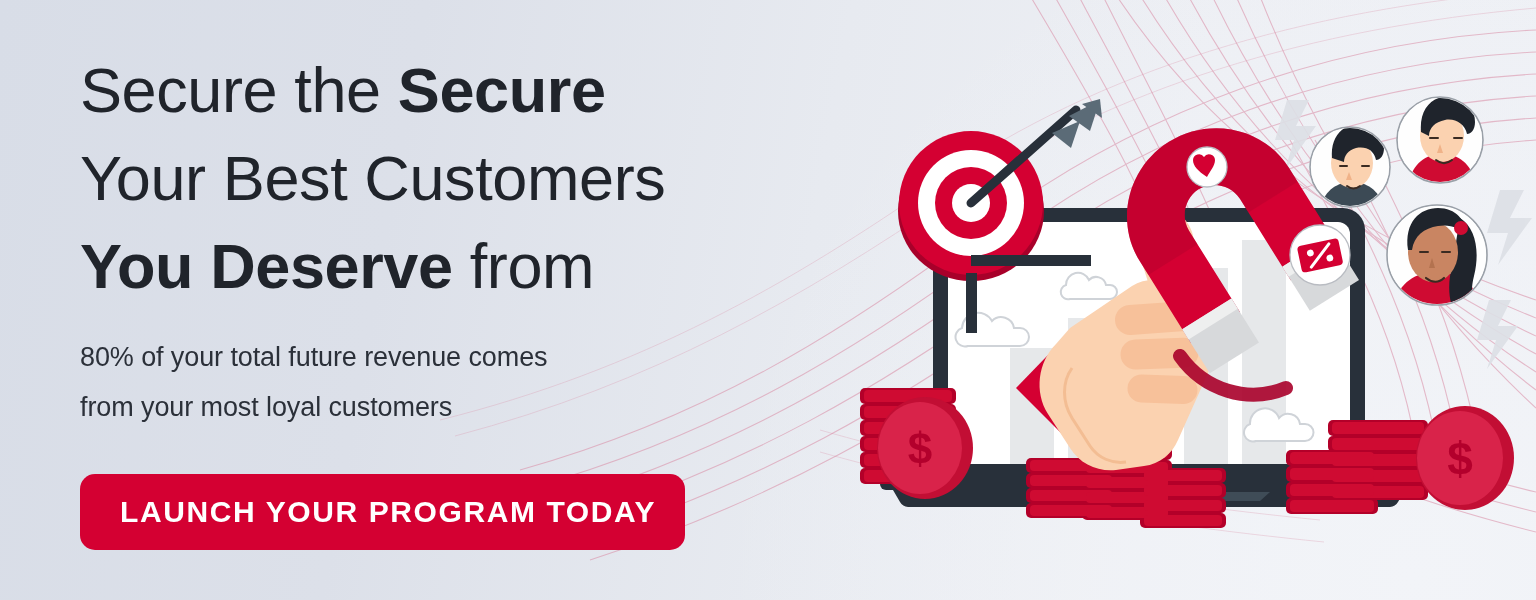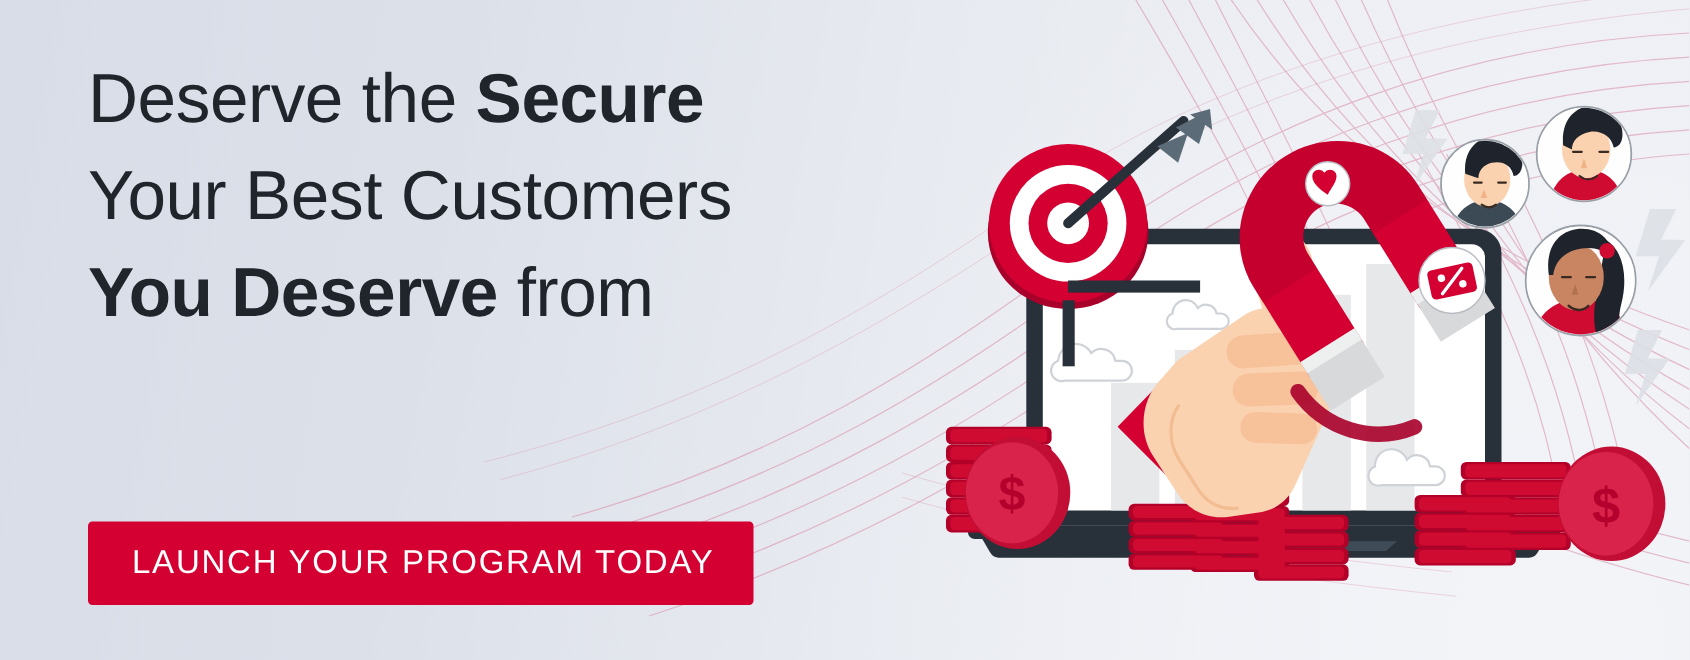--- a/index.html
+++ b/index.html
@@ -25,24 +25,24 @@
     margin:0;color:#20242b;font-size:63px;line-height:88px;
     font-weight:400;letter-spacing:-0.4px;white-space:nowrap;
   }
   .headline b{font-weight:700;}
   .subhead{
     margin:0;padding-top:22px;color:#2b3039;
     font-size:27px;line-height:50px;font-weight:400;letter-spacing:-0.1px;
   }
   .cta{
     position:absolute;left:80px;top:474px;
-    width:605px;height:76px;border:0;border-radius:4px;
+    width:605px;height:76px;border:0;border-radius:15px;
     background:#d40032;color:#ffffff;
     font-family:"Liberation Sans","DejaVu Sans",sans-serif;
-    font-size:30px;letter-spacing:1.6px;font-weight:400;
+    font-size:30px;letter-spacing:1.6px;font-weight:700;
     cursor:pointer;display:flex;align-items:center;
     padding:0 0 0 40px;box-sizing:border-box;
   }
 
   
   .art{position:absolute;left:820px;top:0;width:716px;height:600px;}
   .art svg{display:block;}
 </style>
 </head>
 <body>
@@ -95,23 +95,27 @@
 
   <svg class="bg-bolts" width="1536" height="600" viewBox="0 0 1536 600" fill="none">
     <g fill="#dde0e6" opacity="0.9">
       <path d="M1287 100 l22 0 -13 26 20 0 -31 44 9 -30 -19 0z"></path>
       <path d="M1500 190 l24 0 -14 28 22 0 -34 47 10 -32 -21 0z"></path>
       <path d="M1489 300 l22 0 -13 26 20 0 -31 43 9 -29 -19 0z"></path>
     </g>
   </svg>
 
   <div class="copy">
-    <h1 class="headline"><span>Deserve the </span><b>Secure</b></h1>
+    <h1 class="headline"><span>Secure the </span><b>Secure</b></h1>
     <h1 class="headline">Your Best Customers</h1>
     <h1 class="headline"><b>You Deserve</b><span> from</span></h1>
+    <p class="subhead">
+      <span>80% of your total future revenue comes</span><br>
+      <span>from your most loyal customers</span>
+    </p>
   </div>
 
   <button class="cta">
     <span>LAUNCH YOUR PROGRAM TODAY</span>
   </button>
 
   <div class="art">
     <svg width="716" height="600" viewBox="0 0 716 600" fill="none">
 
       <g>

